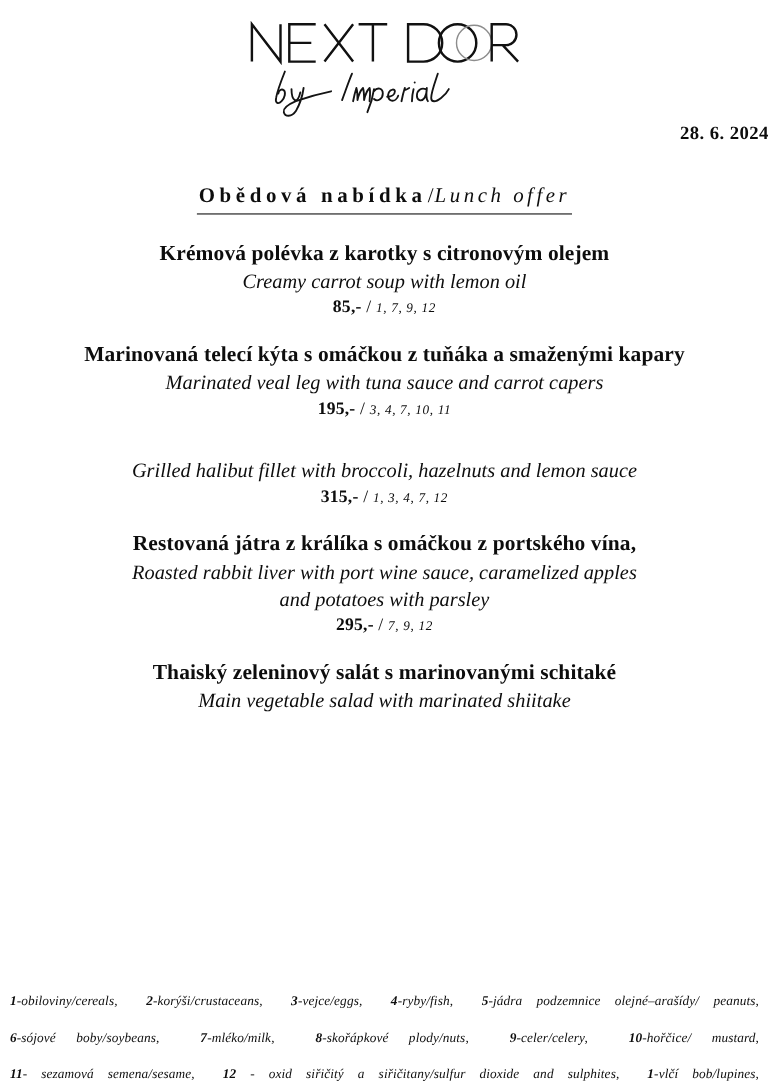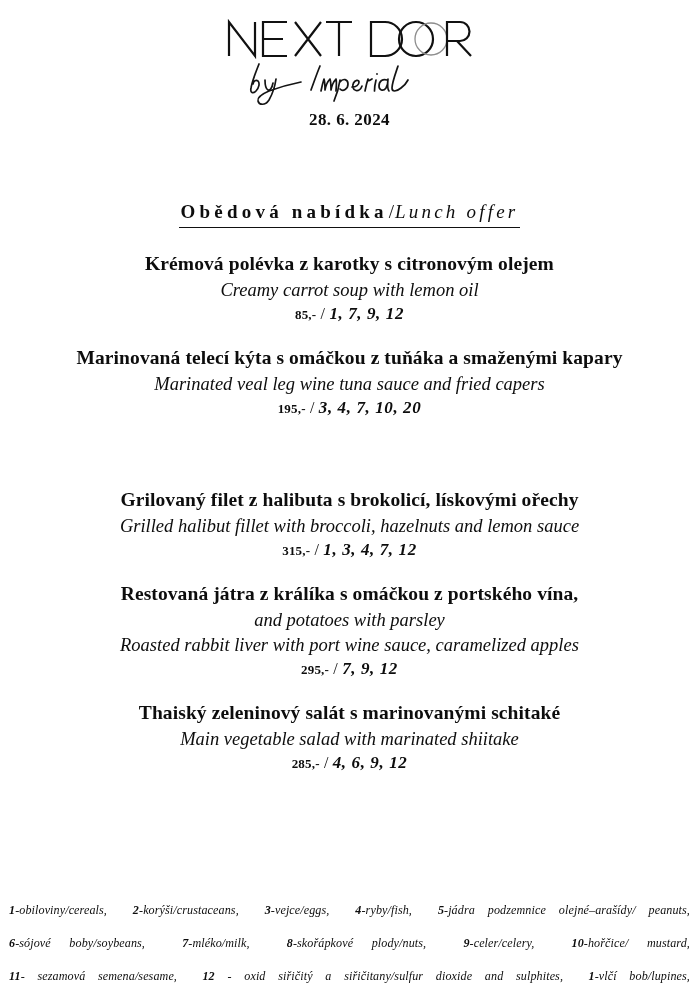--- a/index.html
+++ b/index.html
@@ -33,30 +33,30 @@
   .logo-script {
     margin-top: -6px;
     text-align: center;
     height: 44px;
     position: relative;
   }
   .logo-script svg { display: block; margin: 0 auto; }
 
   
   .menu-date {
-    text-align: center;
+    text-align: right;
     font-weight: bold;
     font-size: 17px;
     letter-spacing: 0.4px;
     margin-top: 6px;
   }
 
   
   .section {
-    margin-top: 70px;
+    margin-top: 36px;
   }
   .section-heading {
     text-align: center;
     font-size: 19px;
     line-height: 1.25;
     padding-bottom: 2px;
   }
   .section-heading .hd-inner {
     display: inline-block;
     border-bottom: 1.4px solid #111;
@@ -97,27 +97,26 @@
     line-height: 1.3;
     margin-top: 1px;
   }
   .dish-price {
     font-size: 16px;
     margin-top: 2px;
     letter-spacing: 0.2px;
   }
   .price-amount {
     font-weight: bold;
-    font-size: 13px;
+    font-size: 16px;
   }
   .price-allerg {
     font-style: italic;
-    font-size: 17px;
+    font-size: 12px;
     letter-spacing: 0.6px;
-    font-weight: bold;
   }
 
   
   .allergen-footer {
     position: absolute;
     left: 9px;
     right: 9px;
     top: 902px;
     font-style: italic;
     font-size: 12.1px;
@@ -201,40 +200,38 @@
 <div id="sections-root">
     <div class="section">
       <div class="section-heading"><span class="hd-inner"><span class="hd-cz">Obědová nabídka</span><span class="hd-sep">/</span><span class="hd-en">Lunch offer</span></span></div>
       <div class="dish">
         <div class="dish-cz">Krémová polévka z karotky s citronovým olejem</div>
         <div class="dish-en">Creamy carrot soup with lemon oil</div>
         <div class="dish-price"><span class="price-amount">85,-</span><span> / </span><span class="price-allerg">1, 7, 9, 12</span></div>
       </div>
       <div class="dish">
         <div class="dish-cz">Marinovaná telecí kýta s omáčkou z tuňáka a smaženými kapary</div>
-        <div class="dish-en">Marinated veal leg wine tuna sauce and fried capers</div>
-        <div class="dish-price"><span class="price-amount">195,-</span><span> / </span><span class="price-allerg">3, 4, 7, 10, 20</span></div>
+        <div class="dish-en">Marinated veal leg with tuna sauce and carrot capers</div>
+        <div class="dish-price"><span class="price-amount">195,-</span><span> / </span><span class="price-allerg">3, 4, 7, 10, 11</span></div>
       </div>
     </div>
     <div class="section">
       <div class="dish">
-        <div class="dish-cz">Grilovaný filet z halibuta s brokolicí, lískovými ořechy</div>
         <div class="dish-en">Grilled halibut fillet with broccoli, hazelnuts and lemon sauce</div>
         <div class="dish-price"><span class="price-amount">315,-</span><span> / </span><span class="price-allerg">1, 3, 4, 7, 12</span></div>
       </div>
       <div class="dish">
         <div class="dish-cz">Restovaná játra z králíka s omáčkou z portského vína,</div>
+        <div class="dish-en">Roasted rabbit liver with port wine sauce, caramelized apples</div>
         <div class="dish-en">and potatoes with parsley</div>
-        <div class="dish-en">Roasted rabbit liver with port wine sauce, caramelized apples</div>
         <div class="dish-price"><span class="price-amount">295,-</span><span> / </span><span class="price-allerg">7, 9, 12</span></div>
       </div>
       <div class="dish">
         <div class="dish-cz">Thaiský zeleninový salát s marinovanými schitaké</div>
         <div class="dish-en">Main vegetable salad with marinated shiitake</div>
-        <div class="dish-price"><span class="price-amount">285,-</span><span> / </span><span class="price-allerg">4, 6, 9, 12</span></div>
       </div>
     </div>
   </div>
 
 <div class="allergen-footer" id="allergen-root">
     <span class="allergen-line"><b>1</b>-obiloviny/cereals,&nbsp; <b>2</b>-korýši/crustaceans,&nbsp; <b>3</b>-vejce/eggs,&nbsp; <b>4</b>-ryby/fish,&nbsp; <b>5</b>-jádra podzemnice olejné–arašídy/ peanuts,</span>
     <span class="allergen-line"><b>6</b>-sójové boby/soybeans,&nbsp; <b>7</b>-mléko/milk,&nbsp; <b>8</b>-skořápkové plody/nuts,&nbsp; <b>9</b>-celer/celery,&nbsp; <b>10</b>-hořčice/ mustard,</span>
     <span class="allergen-line"><b>11</b>- sezamová semena/sesame,&nbsp; <b>12</b> - oxid siřičitý a siřičitany/sulfur dioxide and sulphites,&nbsp; <b>1</b>-vlčí bob/lupines,</span>
   </div>
 

